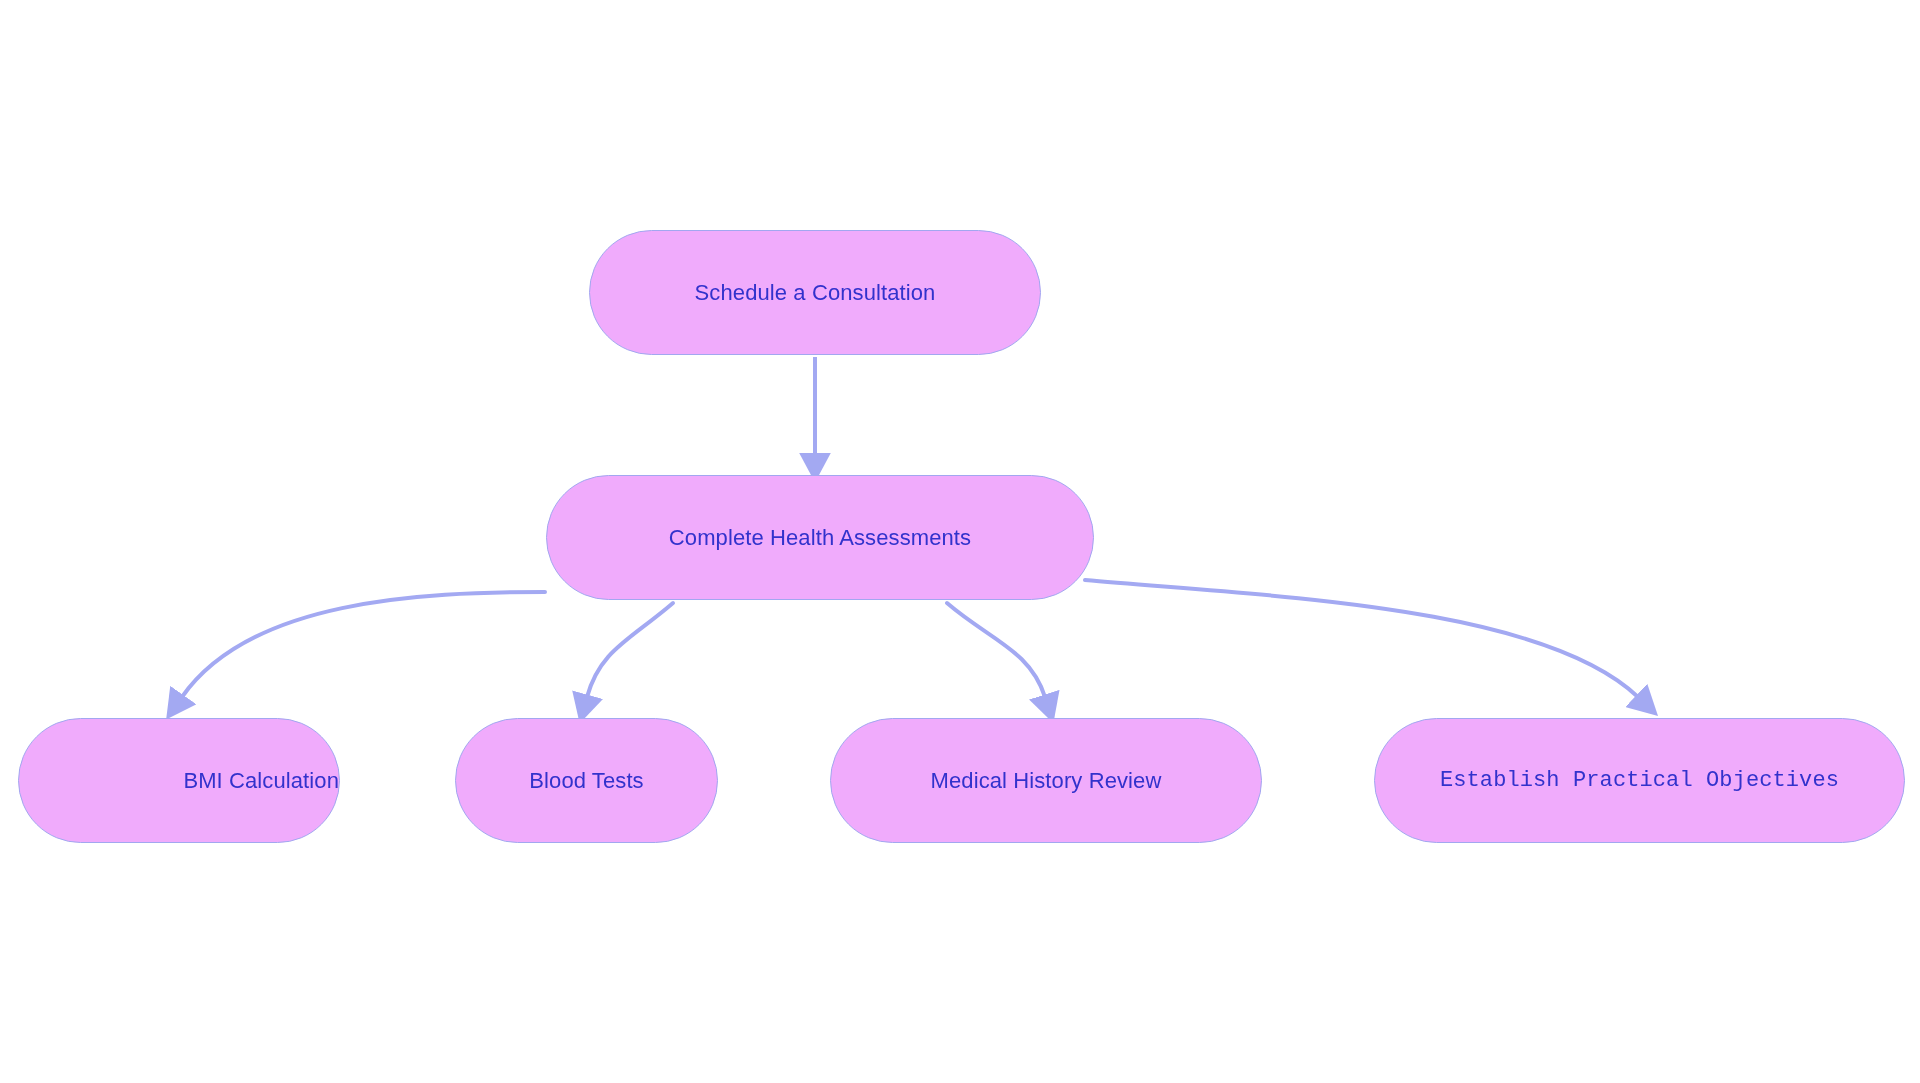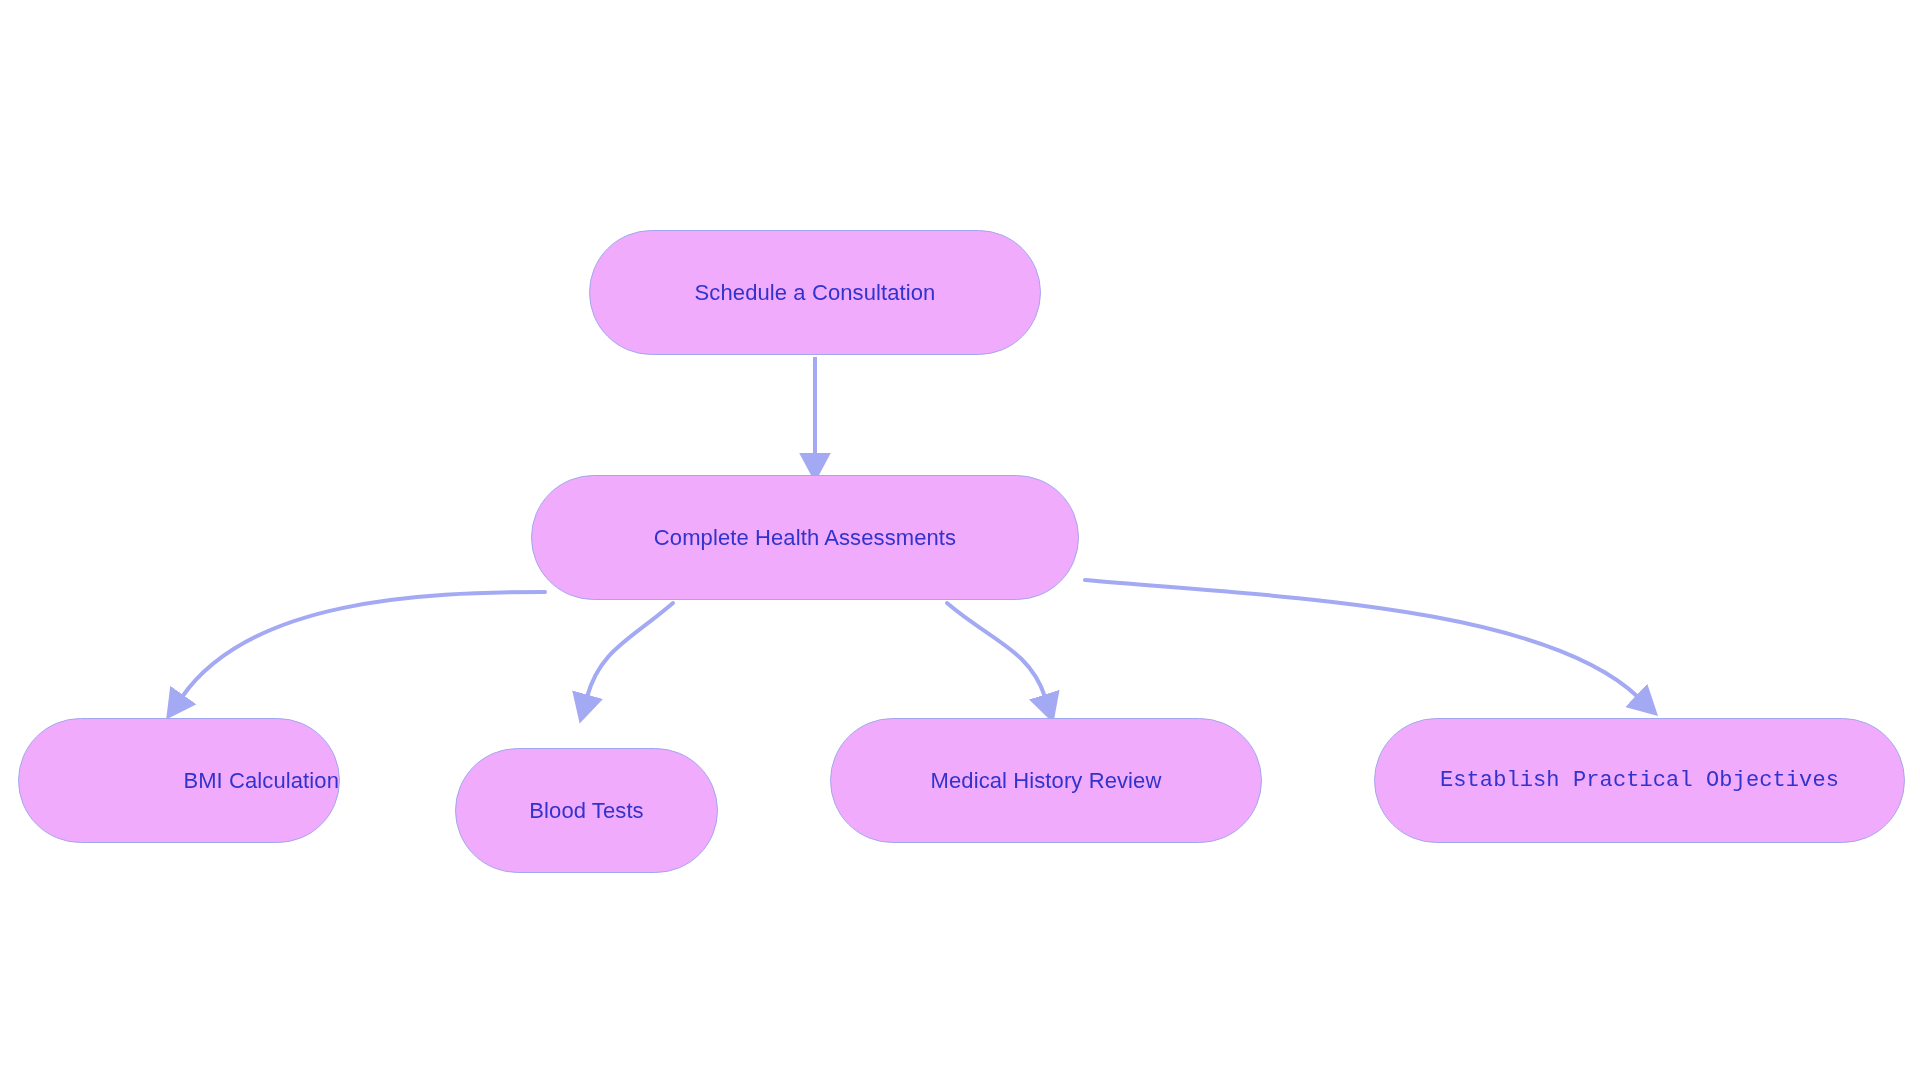--- a/index.html
+++ b/index.html
@@ -68,29 +68,29 @@
 
     <path d="M 947,603 C 990,640 1030,650 1045,697" fill="none" stroke="#a3a9f2" stroke-width="4" stroke-linecap="round" marker-end="url(#arrowhead)"></path>
 
     <path d="M 1085,580 C 1260,596 1540,604 1638,697" fill="none" stroke="#a3a9f2" stroke-width="4" stroke-linecap="round" marker-end="url(#arrowhead)"></path>
   </svg>
 
   <div class="node" style="left:589px; top:230px; width:452px; height:125px;">
     <span class="node-label">Schedule a Consultation</span>
   </div>
 
-  <div class="node" style="left:531px; top:475px; width:548px; height:125px;">
+  <div class="node" style="left:546px; top:475px; width:548px; height:125px;">
     <span class="node-label">Complete Health Assessments</span>
   </div>
 
   <div class="node" style="left:18px; top:718px; width:322px; height:125px;justify-content:flex-end;">
     <span class="node-label">BMI Calculation</span>
   </div>
 
-  <div class="node" style="left:455px; top:748px; width:263px; height:125px;">
+  <div class="node" style="left:455px; top:718px; width:263px; height:125px;">
     <span class="node-label">Blood Tests</span>
   </div>
 
   <div class="node" style="left:830px; top:718px; width:432px; height:125px;">
     <span class="node-label">Medical History Review</span>
   </div>
 
   <div class="node" style="left:1374px; top:718px; width:531px; height:125px;font-family:Liberation Mono, monospace;">
     <span class="node-label">Establish Practical Objectives</span>
   </div>

